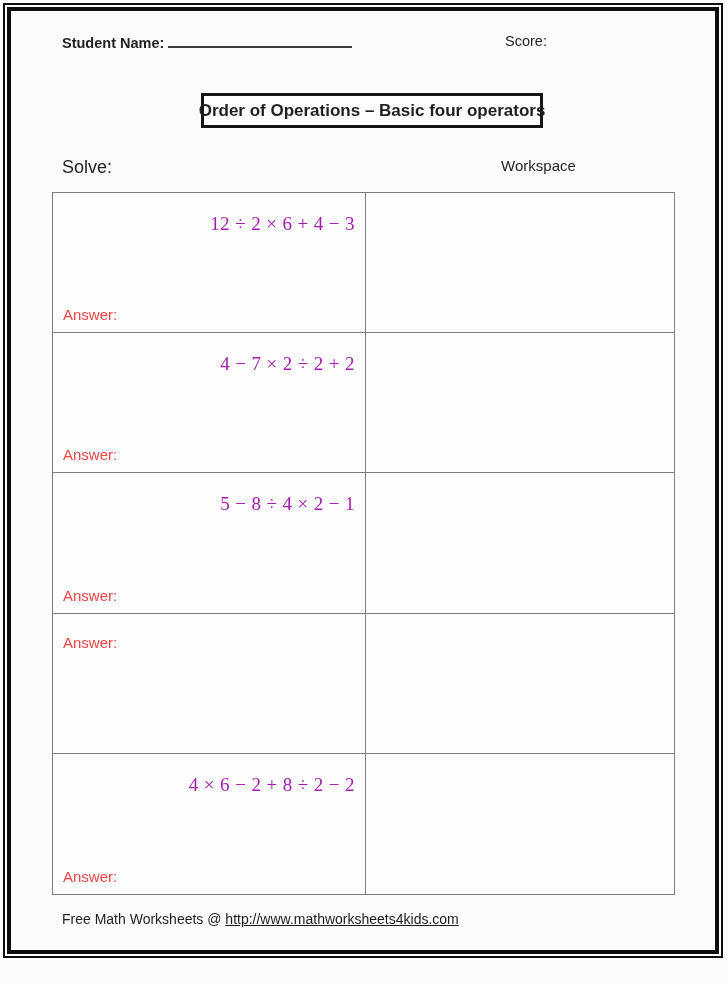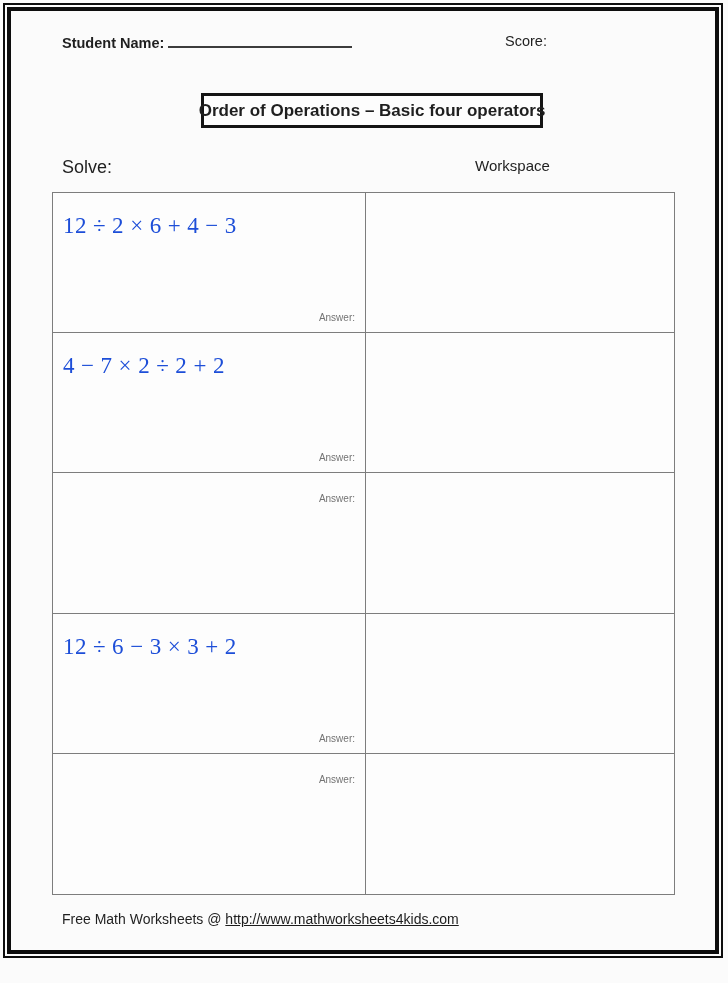--- a/index.html
+++ b/index.html
@@ -66,21 +66,21 @@
     font-weight: bold;
     white-space: nowrap;
   }
   .solve-label {
     position: absolute;
     left: 62px; top: 157px;
     font-size: 18px;
   }
   .workspace-label {
     position: absolute;
-    left: 358px; top: 157px;
+    left: 384px; top: 157px;
     width: 309px;
     text-align: center;
     font-size: 15px;
   }
   .problem-table {
     position: absolute;
     left: 52px; top: 192px;
     width: 623px; height: 703px;
     box-sizing: border-box;
     border: 1px solid #7d7d7d;
@@ -98,29 +98,29 @@
     justify-content: space-between;
     padding: 20px 10px 9px 10px;
   }
   .wcell {
     border-bottom: 1px solid #7d7d7d;
     box-sizing: border-box;
   }
   .pcell.last, .wcell.last { border-bottom: none; }
   .expr {
     font-family: "Liberation Serif", "DejaVu Serif", serif;
-    font-size: 23px;
+    font-size: 19px;
     letter-spacing: 0.4px;
-    color: #1d4ed8;
+    color: #a21caf;
     white-space: nowrap;
+    text-align: right;
   }
   .answer {
-    font-size: 10px;
-    color: #737373;
-    text-align: right;
+    font-size: 15px;
+    color: #ef4444;
   }
   .footer {
     position: absolute;
     left: 62px; top: 911px;
     font-size: 14px;
     white-space: nowrap;
   }
   .footer a {
     color: #1c1c1c;
     text-decoration: underline;
@@ -157,31 +157,32 @@
     </div>
     <div class="wcell"></div>
 
     <div class="pcell">
       <div class="expr">4 − 7 × 2 ÷ 2 + 2</div>
       <div class="answer">Answer:</div>
     </div>
     <div class="wcell"></div>
 
     <div class="pcell">
+      <div class="expr">5 − 8 ÷ 4 × 2 − 1</div>
       <div class="answer">Answer:</div>
     </div>
     <div class="wcell"></div>
 
     <div class="pcell">
-      <div class="expr">12 ÷ 6 − 3 × 3 + 2</div>
       <div class="answer">Answer:</div>
     </div>
     <div class="wcell"></div>
 
     <div class="pcell last">
+      <div class="expr">4 × 6 − 2 + 8 ÷ 2 − 2</div>
       <div class="answer">Answer:</div>
     </div>
     <div class="wcell last"></div>
 
   </div>
 
   <div class="footer">
     <span>Free Math Worksheets @ </span><a>http://www.mathworksheets4kids.com</a>
   </div>
 

